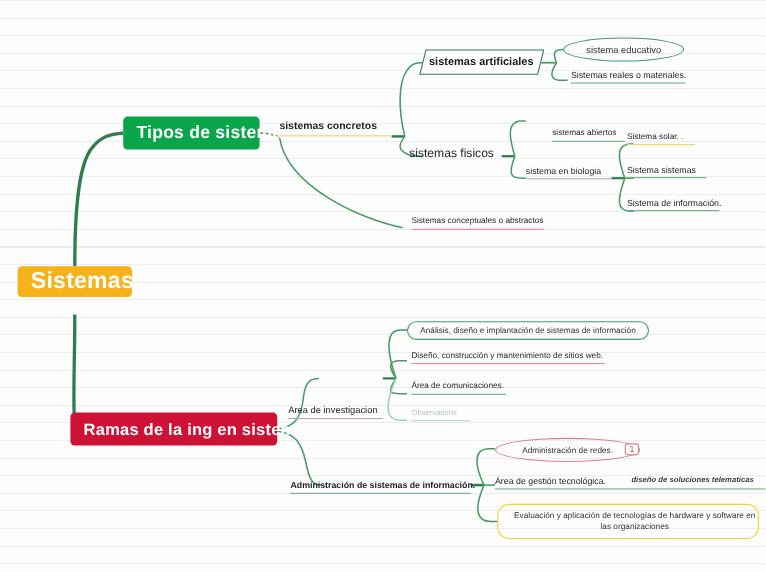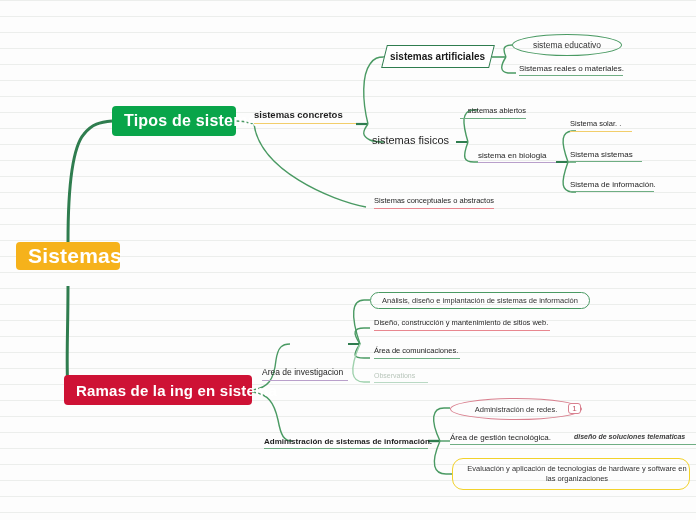--- a/index.html
+++ b/index.html
@@ -155,21 +155,21 @@
   </div>
 
   <div class="node lbl underline ul-green" style="left:519px; top:62px; width:104px; height:14px; font-size:8px;">
     <span>Sistemas reales o materiales.</span>
   </div>
 
   <div class="node lbl" style="left:372px; top:133px; width:84px; height:16px; font-size:11px;">
     <span>sistemas fisicos</span>
   </div>
 
-  <div class="node lbl underline ul-green" style="left:460px; top:98px; width:66px; height:21px; font-size:7.5px;justify-content:flex-end;">
+  <div class="node lbl underline ul-green" style="left:502px; top:98px; width:66px; height:31px; font-size:7.5px;">
     <span>sistemas abiertos</span>
   </div>
 
   <div class="node lbl underline ul-purple" style="left:478px; top:149px; width:78px; height:14px; font-size:8px;">
     <span>sistema en biologia</span>
   </div>
 
   <div class="node lbl underline ul-yellow" style="left:570px; top:119px; width:62px; height:13px; font-size:7.5px;">
     <span>Sistema solar. .</span>
   </div>

